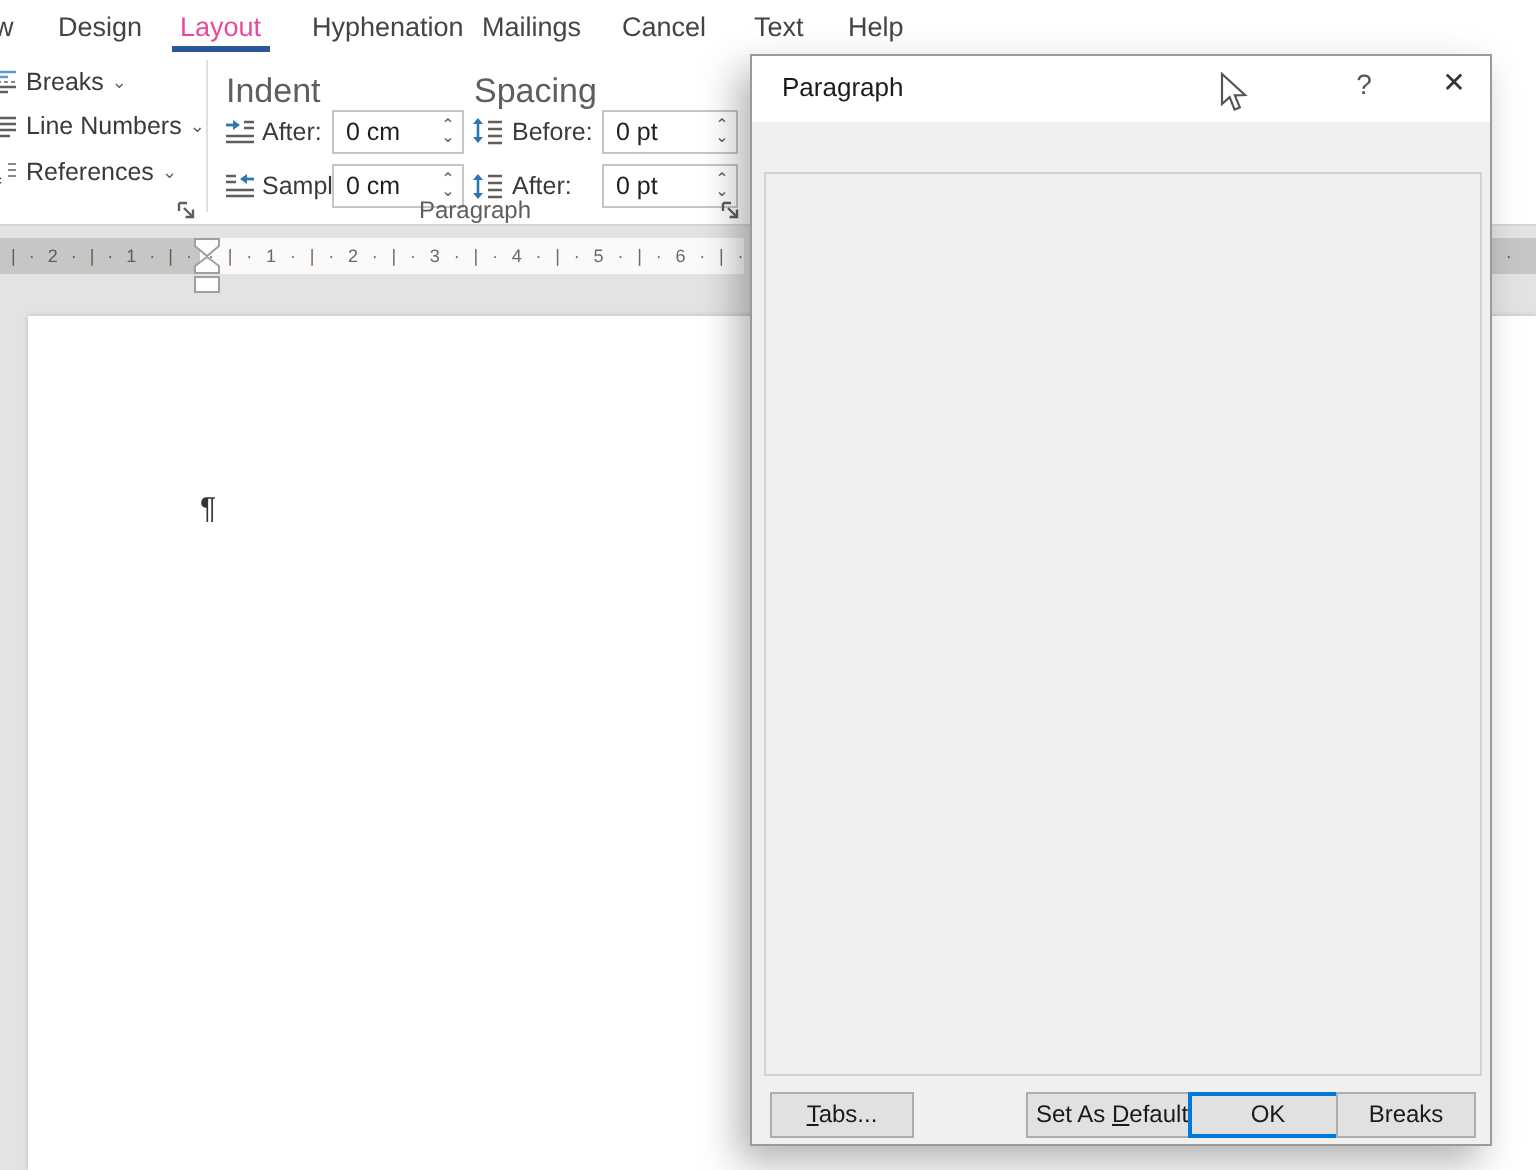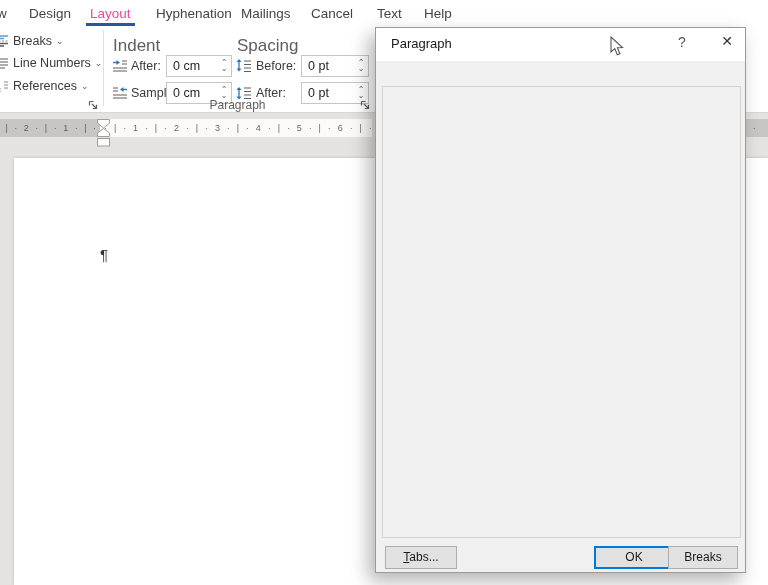--- a/index.html
+++ b/index.html
@@ -307,20 +307,21 @@
       <span>Preview</span>
         <span class="line"></span>
     </div>
     <div class="preview-box">
       <div class="pv gray">Previous Paragraph Previous Paragraph Previous Paragraph Previous Paragraph Previous Paragraph Previous Paragraph Previous Paragraph Previous Paragraph Previous Paragraph Previous Paragraph</div>
       <div class="pv black">Sample Text Sample Text Sample Text Sample Text Sample Text Sample Text Sample Text Sample Text Sample Text Sample Text Sample Text Sample Text Sample Text Sample Text Sample Text Sample Text Sample Text Sample Text Sample Text Sample Text Sample Text</div>
       <div class="pv gray">Following Paragraph Following Paragraph Following Paragraph Following Paragraph Following Paragraph Following Paragraph Following Paragraph Following Paragraph Following Paragraph Following Paragraph Following Paragraph Following Paragraph Following Paragraph Following Paragraph Following Paragraph Following Paragraph Following Paragraph Following Paragraph Following Paragraph Following Paragraph Following Paragraph Following Paragraph Following Paragraph Following Paragraph Following Paragraph Following Paragraph Following Paragraph Following Paragraph Following Paragraph Following Paragraph Following Paragraph Following Paragraph Following Paragraph Following Paragraph Following Paragraph Following Paragraph Following Paragraph Following Paragraph Following Paragraph Following Paragraph</div>
     </div>
 
     <button class="dlg-btn" style="left:9px; top:518px; width:72px"><u>T</u>abs...</button>
+    <button class="dlg-btn" style="left:137px; top:518px; width:86px">Set As <u>D</u>efault</button>
     <button class="dlg-btn default" style="left:218px; top:518px; width:80px">OK</button>
     <button class="dlg-btn" style="left:292px; top:518px; width:70px">Breaks</button>
   </div>
 
   <svg class="cursor" width="14" height="21" viewBox="0 0 14 21">
     <path d="M1,1 L1,16 L4.8,12.6 L7.3,18.8 L9.9,17.7 L7.4,11.7 L12.5,11.5 Z" fill="#ffffff" stroke="#555" stroke-width="1.1"></path>
   </svg>
 
 </div>
 

